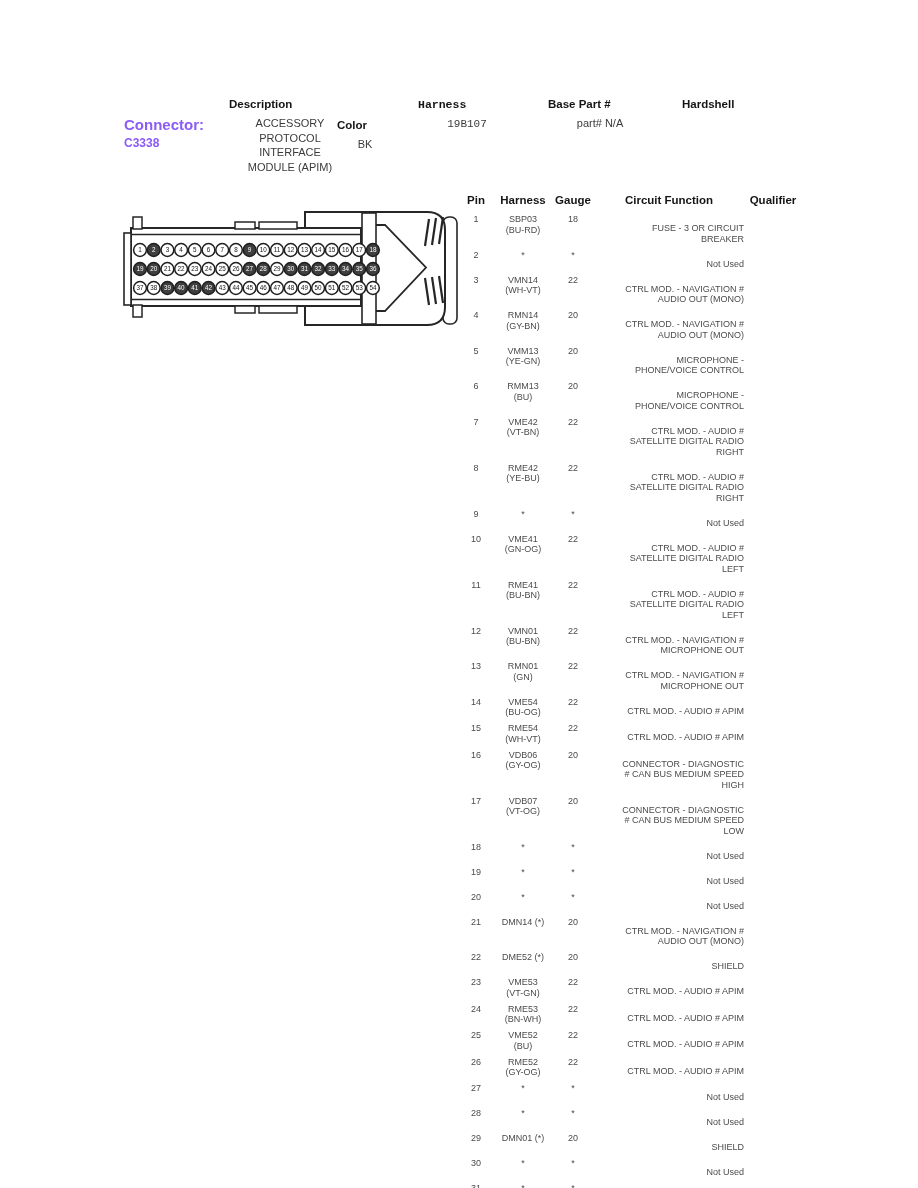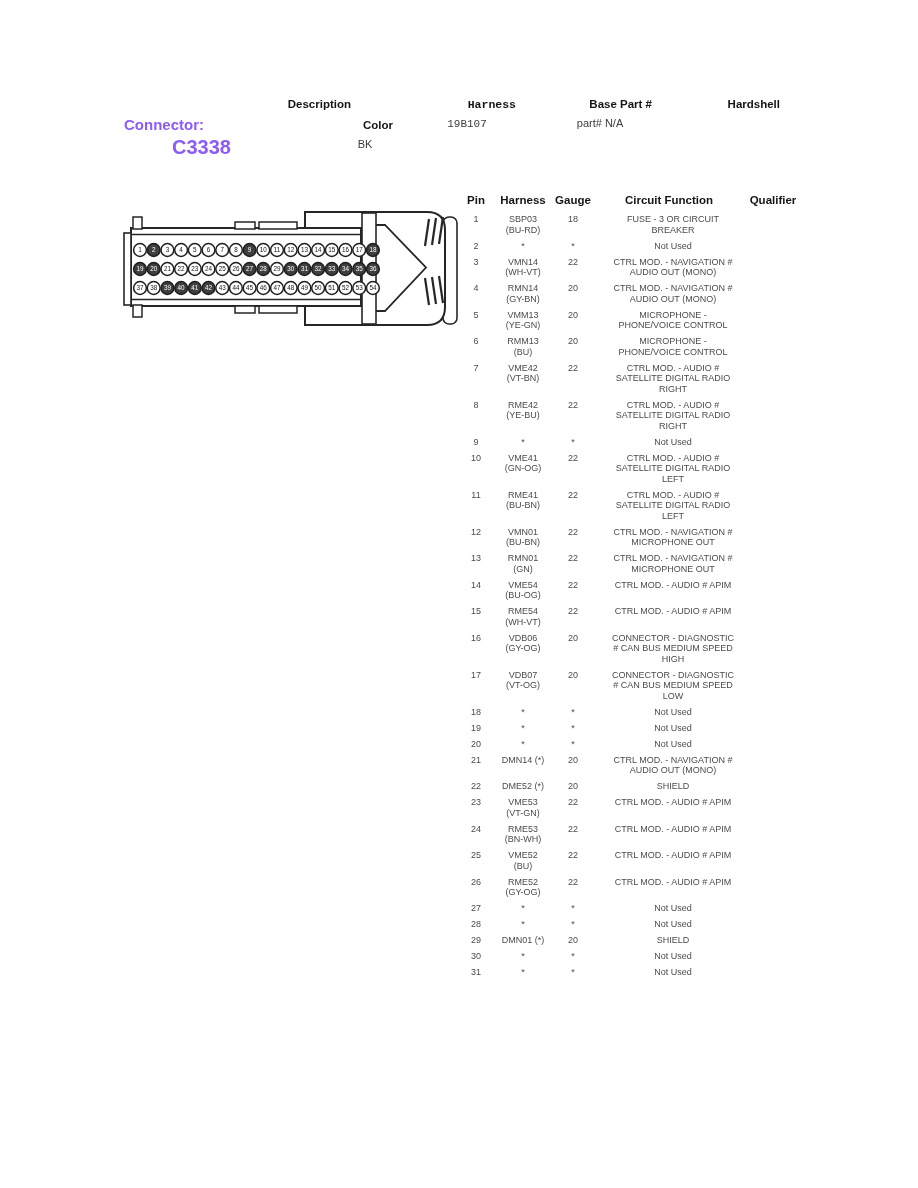--- a/index.html
+++ b/index.html
@@ -4,23 +4,23 @@
 <style>
   html,body { margin:0; padding:0; background:#ffffff; }
   .page {
     position:relative; width:918px; height:1188px; background:#ffffff;
     font-family:"Liberation Sans", sans-serif; overflow:hidden;
     color:#2e2e2e;
   }
   
   .connector-title { position:absolute; left:124px; top:116px; font-weight:bold; color:#8b5cf6; }
   .connector-title .line1 { font-size:15px; }
-  .connector-title .line2 { font-size:20px; margin-top:3px;margin-left:48px; }
+  .connector-title .line2 { font-size:12px; margin-top:3px; }
   .hdr-col { position:absolute; }
-  .hdr-label { font-weight:bold; font-size:11.5px; color:#151515; text-align:right; }
+  .hdr-label { font-weight:bold; font-size:11.5px; color:#151515; text-align:left; }
   .hdr-value { font-size:11px; color:#3b3b3b; text-align:center; line-height:14.5px; margin-top:6px; }
   .col-description { left:229px; top:98px; width:122px; }
   .col-color { left:337px; top:119px; width:56px; }
   .col-color .hdr-value { }
   .col-harness { left:418px; top:98px; width:98px;font-family:Liberation Mono, monospace; }
   .col-basepart { left:548px; top:98px; width:104px; }
   .col-hardshell { left:682px; top:98px; width:98px; }
 
   
   .connector-svg { position:absolute; left:123px; top:203px; }
@@ -31,34 +31,40 @@
   .pin-num { font-size:6.3px; fill:#161616; text-anchor:middle; font-family:"Liberation Sans",sans-serif; }
   .pin-num-dark { fill:#ffffff; }
 
   
   .pin-table { position:absolute; left:458px; top:194px; width:352px; }
   .t-head, .t-row { display:grid; grid-template-columns:36px 58px 42px 150px 58px; }
   .t-head { font-weight:bold; font-size:11.5px; color:#151515; margin-bottom:8px; }
   .t-head > div { text-align:center; }
   .t-row { font-size:9px; line-height:10.5px; color:#4b4b4b; margin-bottom:5.5px; }
   .cell-pin, .cell-circuit, .cell-gauge, .cell-qualifier { text-align:center; white-space:pre-line; }
-  .cell-function { text-align:center; padding-left:8px; white-space:pre-line; }
+  .cell-function { text-align:right; padding-left:8px; white-space:pre-line;margin-top:9px; }
 </style>
 </head>
 <body>
 
 <div class="page">
 
   <div class="connector-title">
     <div class="line1">Connector:</div>
     <div class="line2">C3338</div>
   </div>
 
   <div class="hdr-col col-description">
     <div class="hdr-label">Description</div>
+    <div class="hdr-value">
+      <div>ACCESSORY</div>
+      <div>PROTOCOL</div>
+      <div>INTERFACE</div>
+      <div>MODULE (APIM)</div>
+    </div>
   </div>
 
   <div class="hdr-col col-color">
     <div class="hdr-label">Color</div>
     <div class="hdr-value">BK</div>
   </div>
 
   <div class="hdr-col col-harness">
     <div class="hdr-label">Harness</div>
     <div class="hdr-value">19B107</div>

